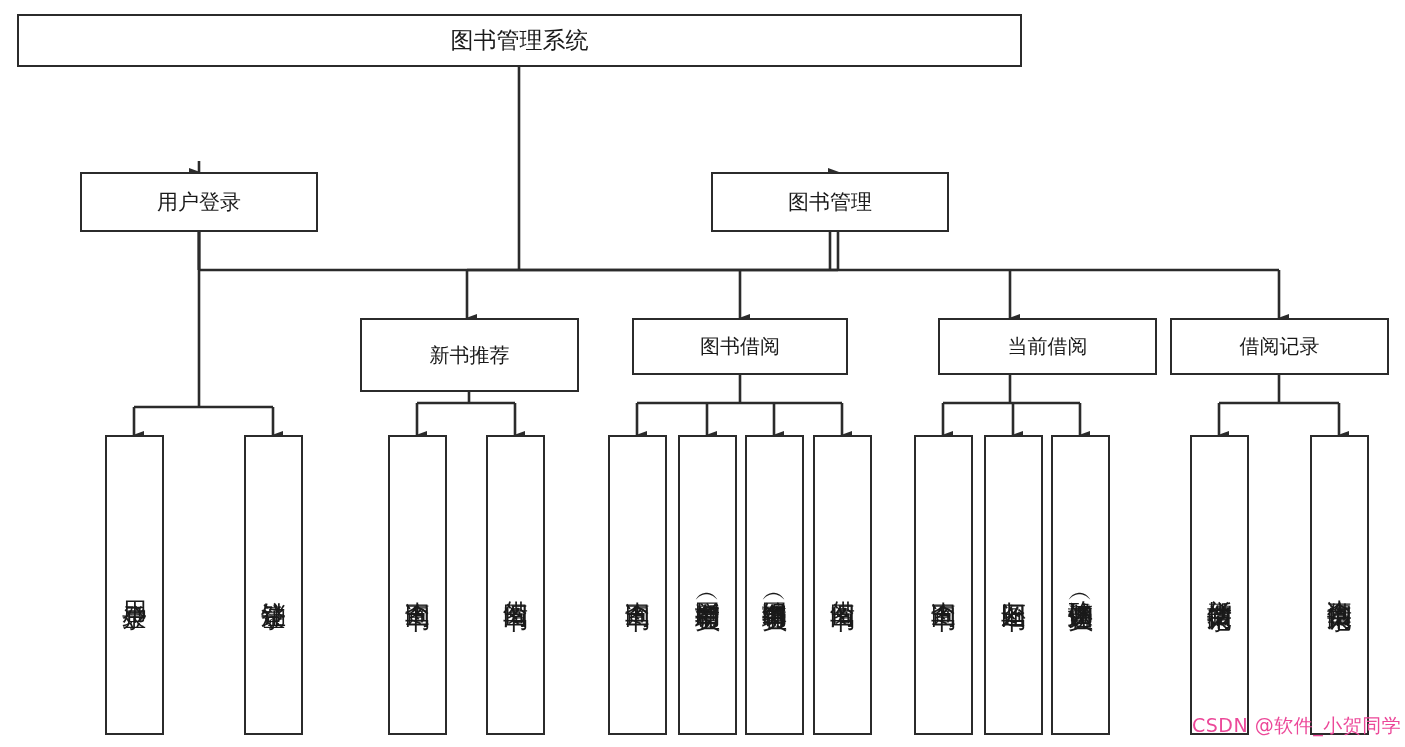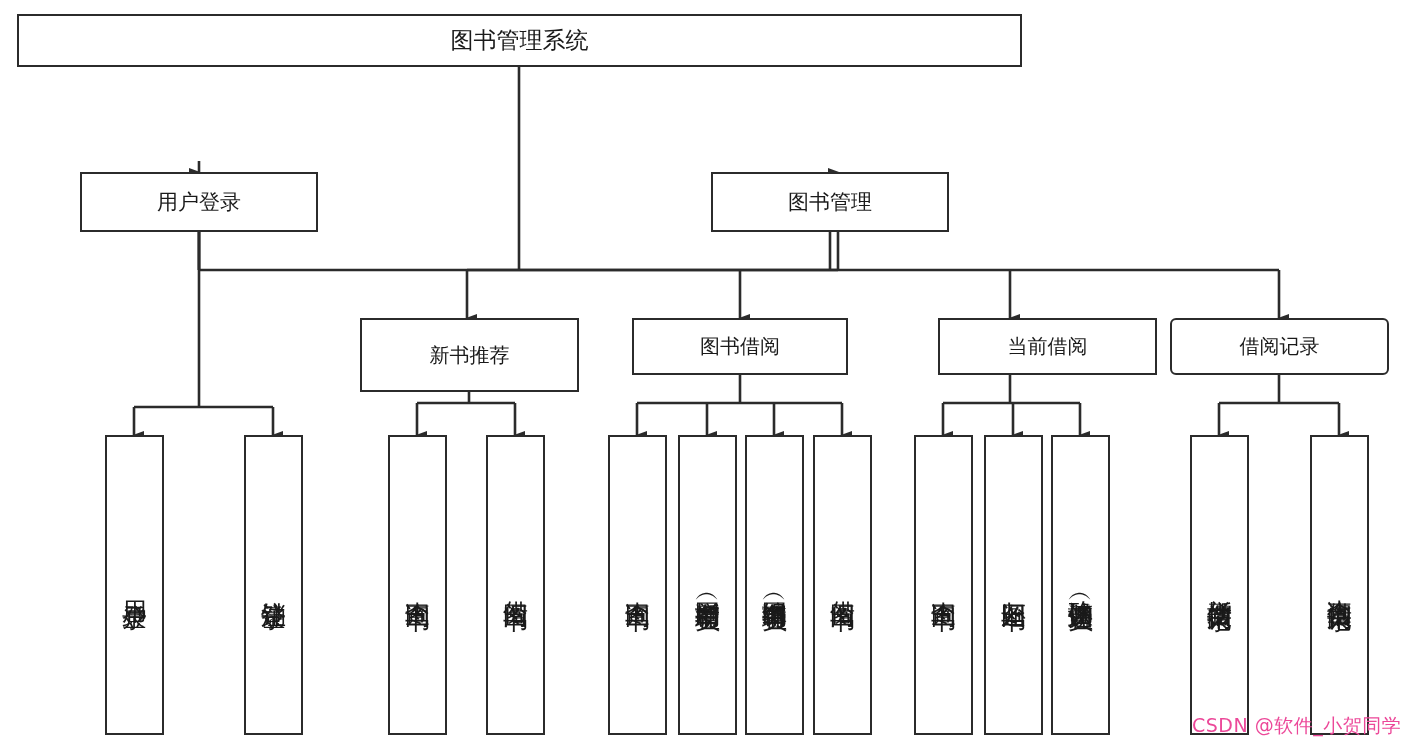--- a/index.html
+++ b/index.html
@@ -141,21 +141,21 @@
 
   <div class="node tier-sub" id="l3-0" style="left: 360px; top: 318px; width: 219px; height: 74px;">
     <span class="node-label">新书推荐</span>
   </div>
   <div class="node tier-sub" id="l3-1" style="left: 632px; top: 318px; width: 216px; height: 57px;">
     <span class="node-label">图书借阅</span>
   </div>
   <div class="node tier-sub" id="l3-2" style="left: 938px; top: 318px; width: 219px; height: 57px;">
     <span class="node-label">当前借阅</span>
   </div>
-  <div class="node tier-sub" id="l3-3" style="left: 1170px; top: 318px; width: 219px; height: 57px; border-radius: 6px;">
+  <div class="node tier-sub" id="l3-3" style="left: 1170px; top: 318px; width: 219px; height: 57px;">
     <span class="node-label">借阅记录</span>
   </div>
 
   <div class="node leaf" id="leaf-0" style="left: 105px; top: 435px; width: 59px; height: 300px;">
     <span class="node-label">用户登录</span>
   </div>
   <div class="node leaf" id="leaf-1" style="left: 244px; top: 435px; width: 59px; height: 300px;">
     <span class="node-label">注销登录</span>
   </div>
   <div class="node leaf" id="leaf-2" style="left: 388px; top: 435px; width: 59px; height: 300px;">

